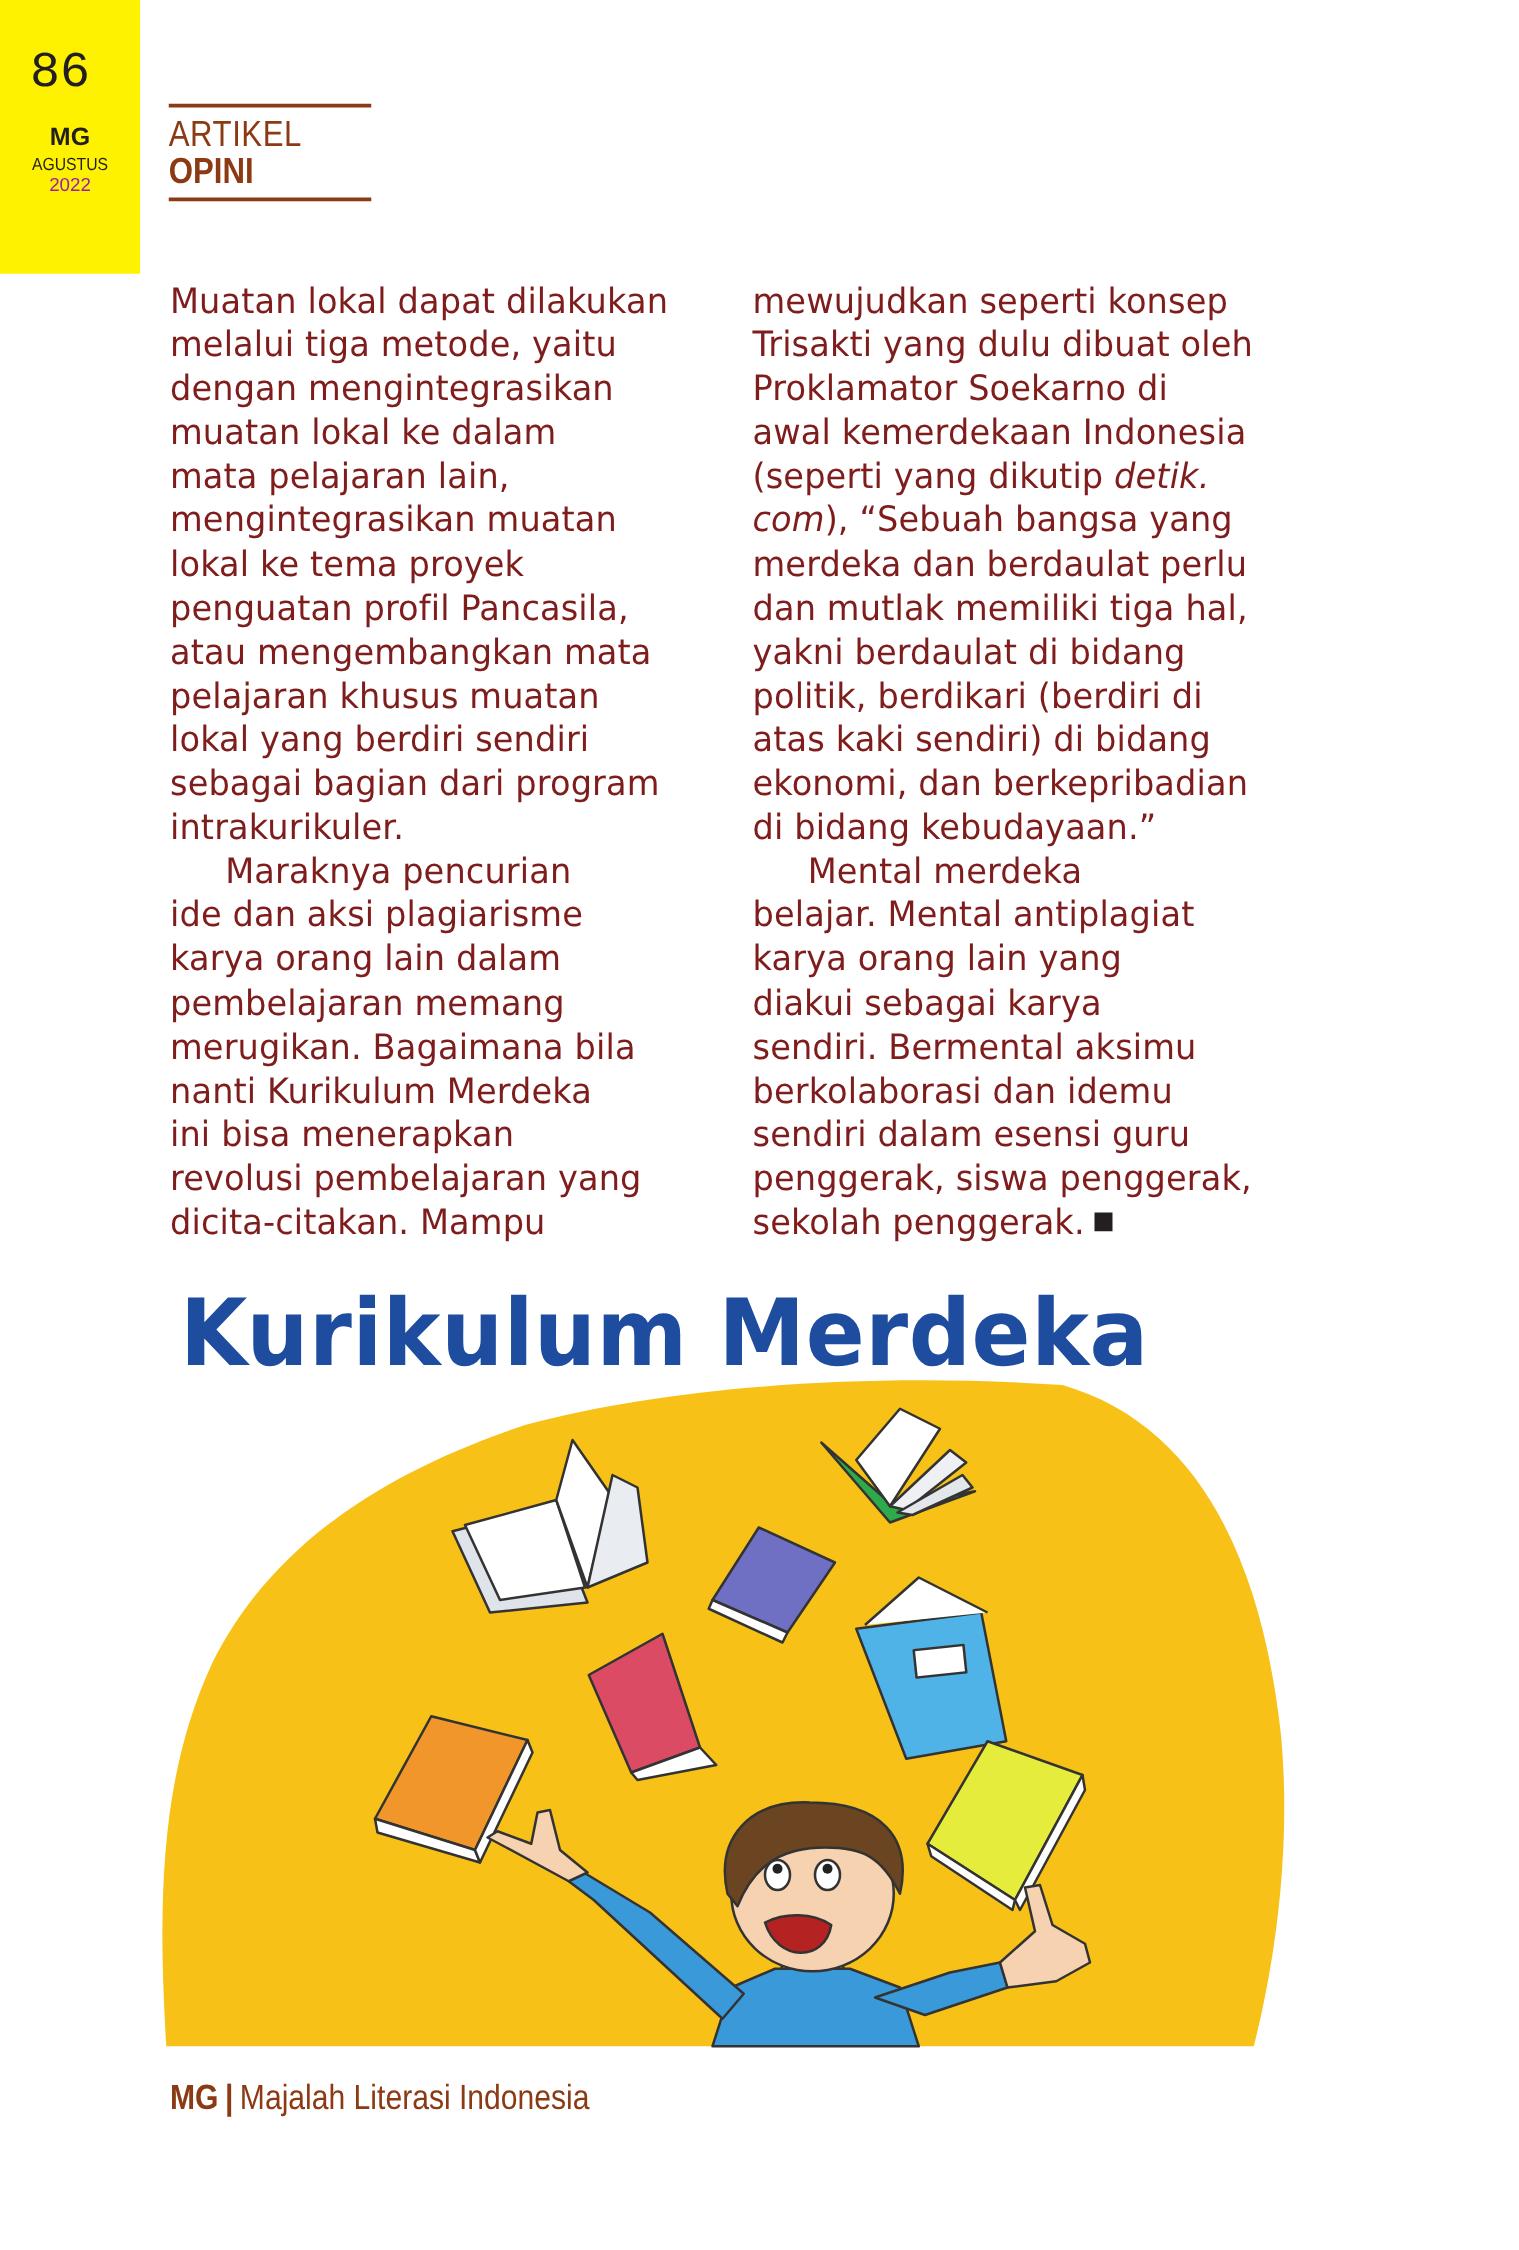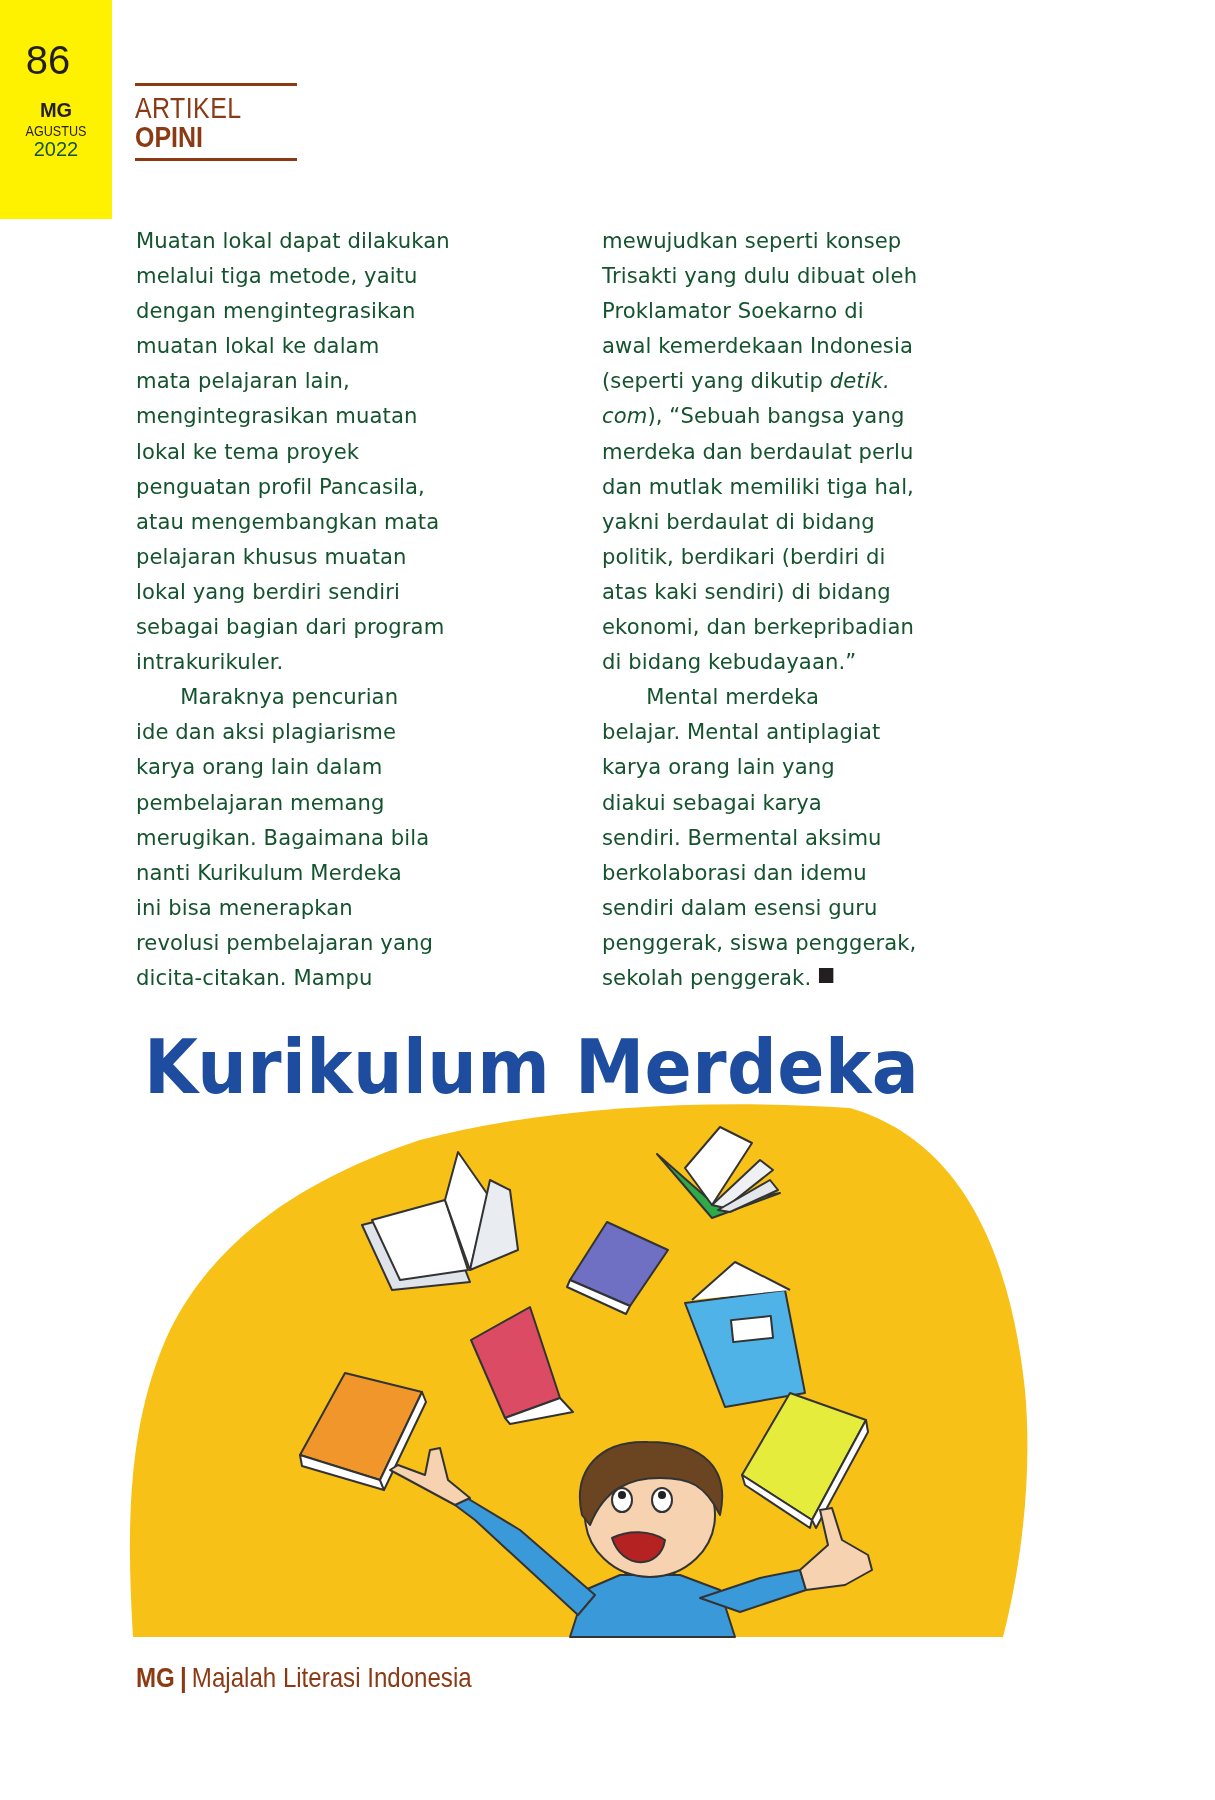--- a/index.html
+++ b/index.html
@@ -1,30 +1,30 @@
 <!DOCTYPE html>
 <html><head>
 <meta charset="utf-8">
 <style>
   html, body { margin: 0; padding: 0; background: #ffffff; }
   body { width: 1215px; height: 1800px; position: relative; overflow: hidden; font-family: "DejaVu Sans", sans-serif; }
 
   .side-tab { position: absolute; left: 0; top: 0; width: 112px; height: 219px; background: #fff200; }
-  .page-num { position: absolute; left: 0; width: 96px; top: 40px; text-align: center; font-family: Liberation Sans, sans-serif; font-size: 40px; color: #231f20; line-height: 40px; }
+  .page-num { position: absolute; left: 0; width: 96px; top: 40px; text-align: center; font-family: Liberation Mono, monospace; font-size: 40px; color: #231f20; line-height: 40px; }
   .mag-code { position: absolute; left: 0; width: 112px; top: 100px; text-align: center; font-family: "Liberation Sans", sans-serif; font-weight: bold; font-size: 20px; color: #231f20; line-height: 20px; }
   .mag-month { position: absolute; left: 0; width: 112px; top: 123px; text-align: center; font-family: "Liberation Sans", sans-serif; font-size: 14px; color: #231f20; line-height: 16px; transform: scaleX(0.9); }
-  .mag-year { position: absolute; left: 0; width: 112px; top: 141px; text-align: center; font-family: "Liberation Sans", sans-serif; font-size: 20px; color: #14532d; line-height: 16px; }
+  .mag-year { position: absolute; left: 0; width: 112px; top: 141px; text-align: center; font-family: "Liberation Sans", sans-serif; font-size: 15px; color: #a21caf; line-height: 16px; }
 
   .rubric-line { position: absolute; left: 135px; width: 162px; height: 3px; background: #8b3a14; }
   .rubric-line.top { top: 83px; }
   .rubric-line.bottom { top: 158px; }
   .rubric-1 { position: absolute; left: 135px; top: 93px; font-family: "Liberation Sans", sans-serif; font-size: 29px; line-height: 30px; color: #8b3a14; transform: scaleX(0.86); transform-origin: left top; letter-spacing: 0.5px; }
   .rubric-2 { position: absolute; left: 135px; top: 122px; font-family: "Liberation Sans", sans-serif; font-weight: bold; font-size: 29px; line-height: 30px; color: #8b3a14; transform: scaleX(0.86); transform-origin: left top; }
 
-  .col { position: absolute; top: 223px; width: 460px; font-size: 22px; line-height: 35.1px; color: #14532d; letter-spacing: 0.1px; }
+  .col { position: absolute; top: 223px; width: 460px; font-size: 28px; line-height: 35.1px; color: #7f1d1d; letter-spacing: 0.1px; }
   .col.c1 { left: 136px; }
   .col.c2 { left: 602px; }
   .line { display: block; white-space: nowrap; transform: scaleX(0.96); transform-origin: left center; }
   .line.indent { padding-left: 46px; }
   .end-mark { display: inline-block; width: 15px; height: 15px; background: #231f20; margin-left: 8px; vertical-align: 2px; }
   .em { font-style: italic; }
 
   .illus-title { position: absolute; left: 144px; top: 1022px; font-family: "DejaVu Sans", sans-serif; font-weight: bold; font-size: 74px; line-height: 90px; color: #1e4c9e; white-space: nowrap; transform: scaleX(0.94); transform-origin: left top; letter-spacing: 0.5px; }
   .illus { position: absolute; left: 0; top: 0; width: 1215px; height: 1800px; pointer-events: none; }
 

